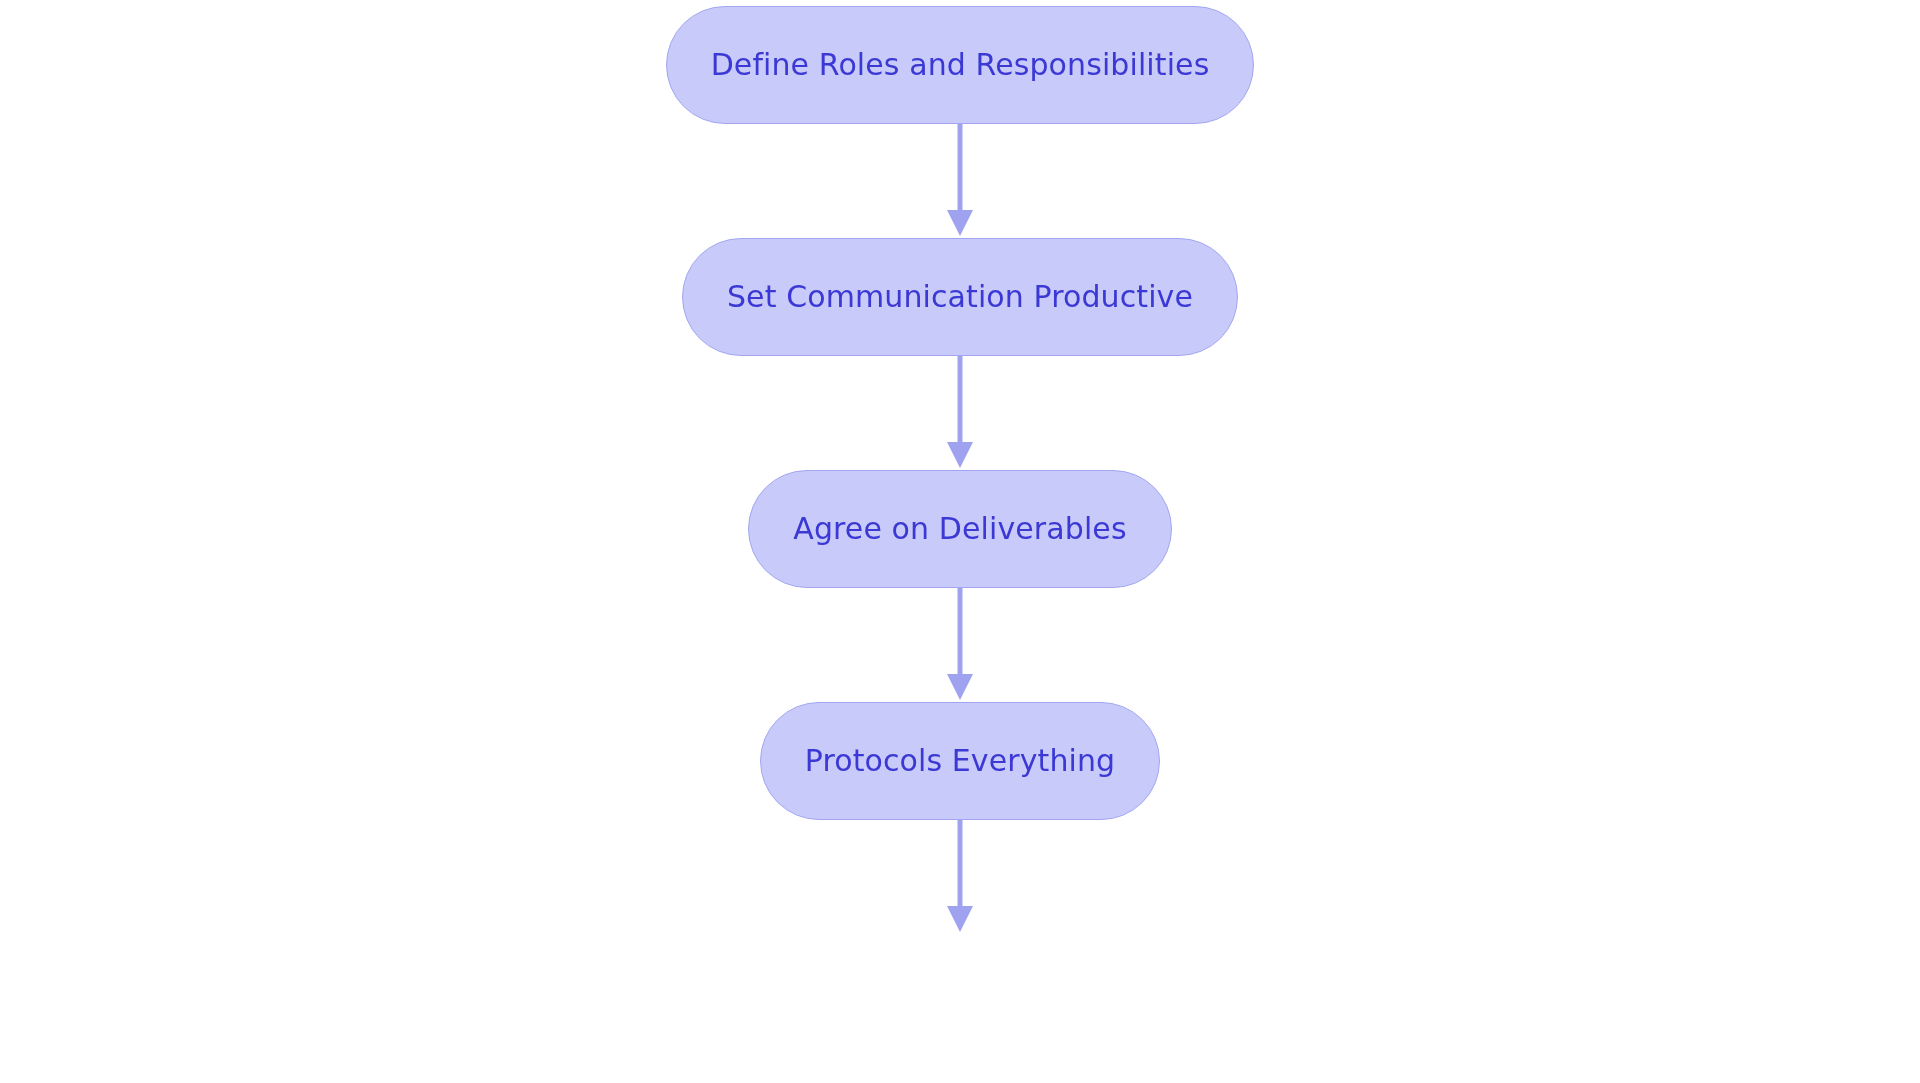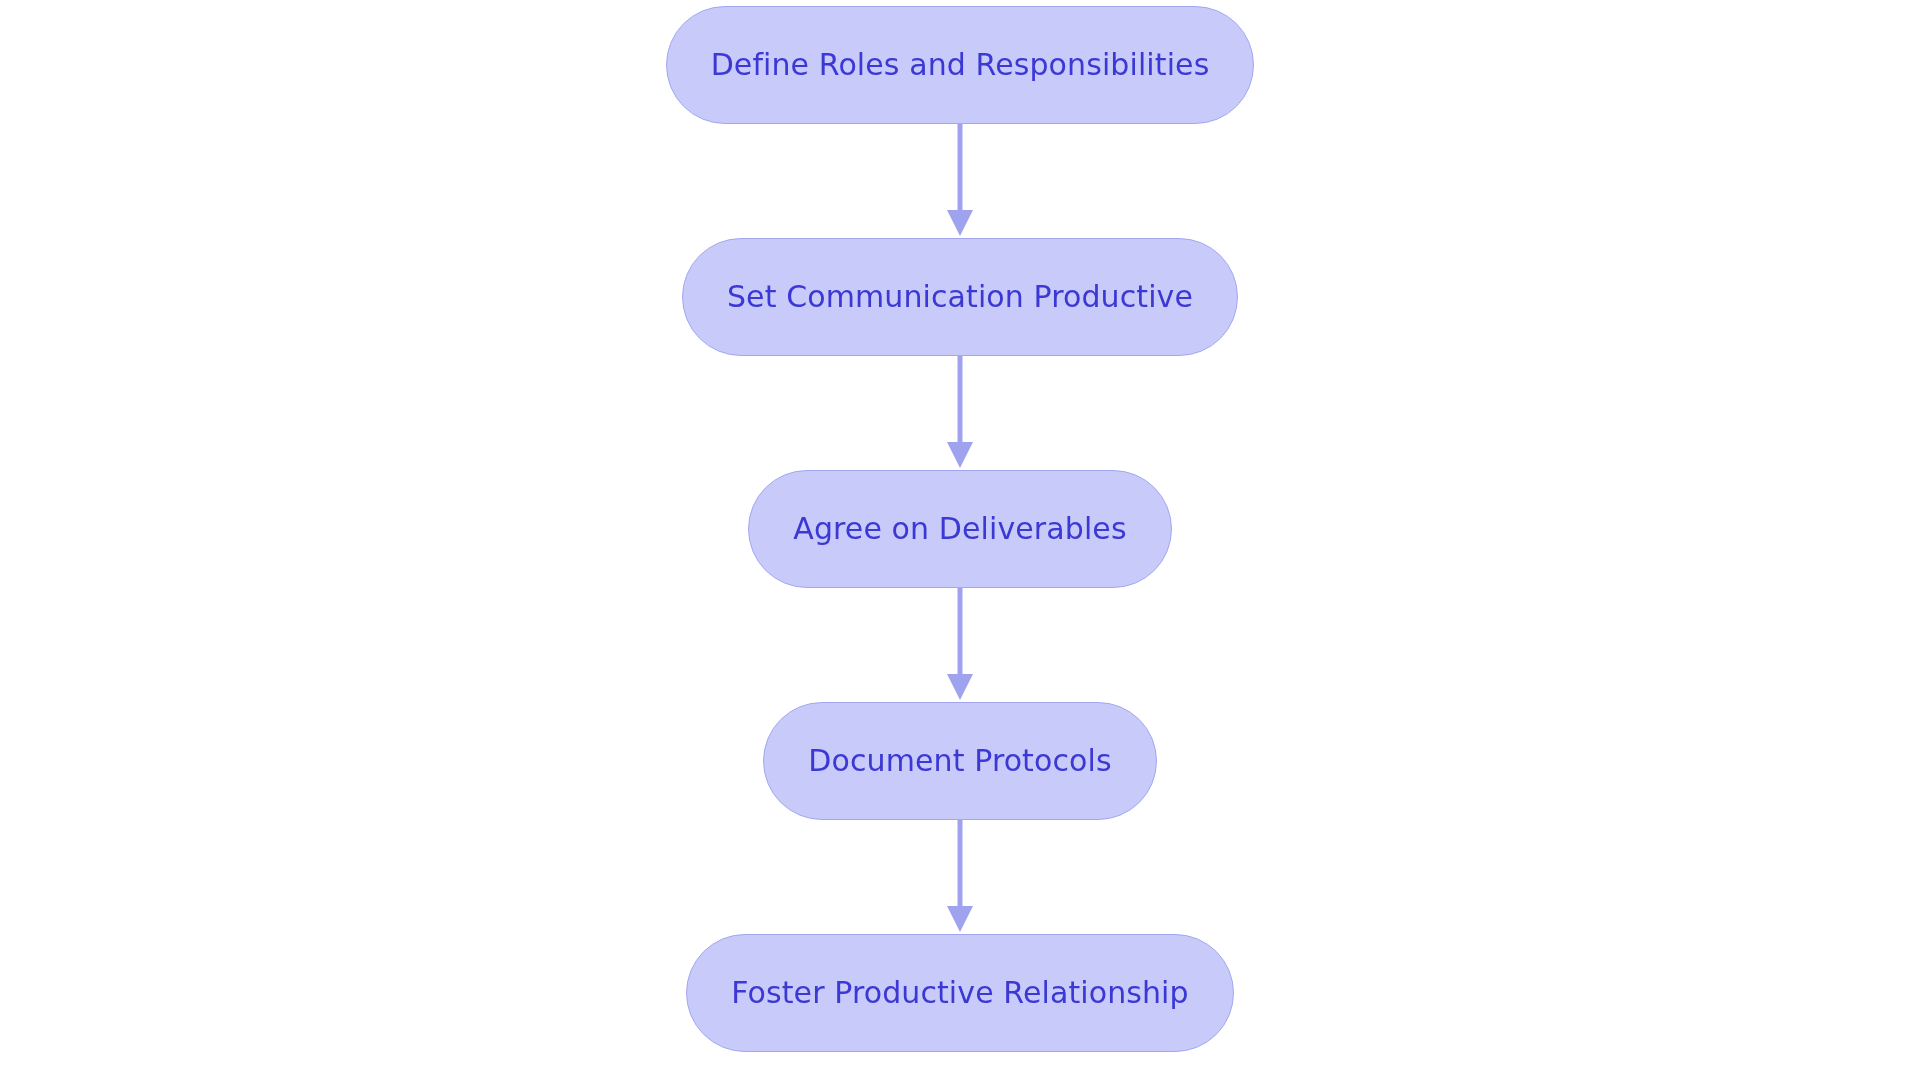--- a/index.html
+++ b/index.html
@@ -124,30 +124,27 @@
     <div class="connector">
       <svg viewBox="0 0 30 114" xmlns="http://www.w3.org/2000/svg" aria-hidden="true">
         <g>
           <line x1="15" y1="0" x2="15" y2="90" stroke="#9fa3ef" stroke-width="5"></line>
           <polygon points="2,86 28,86 15,112" fill="#9fa3ef"></polygon>
         </g>
       </svg>
     </div>
 
     <div class="node w4">
-      <span class="node-label">Document Protocols</span>
+      <span class="node-label">Protocols Everything</span>
     </div>
 
     <div class="connector">
       <svg viewBox="0 0 30 114" xmlns="http://www.w3.org/2000/svg" aria-hidden="true">
         <g>
           <line x1="15" y1="0" x2="15" y2="90" stroke="#9fa3ef" stroke-width="5"></line>
           <polygon points="2,86 28,86 15,112" fill="#9fa3ef"></polygon>
         </g>
       </svg>
     </div>
 
-    <div class="node w5">
-      <span class="node-label">Foster Productive Relationship</span>
-    </div>
 
   </div>
 </div>
 
 </body></html>

